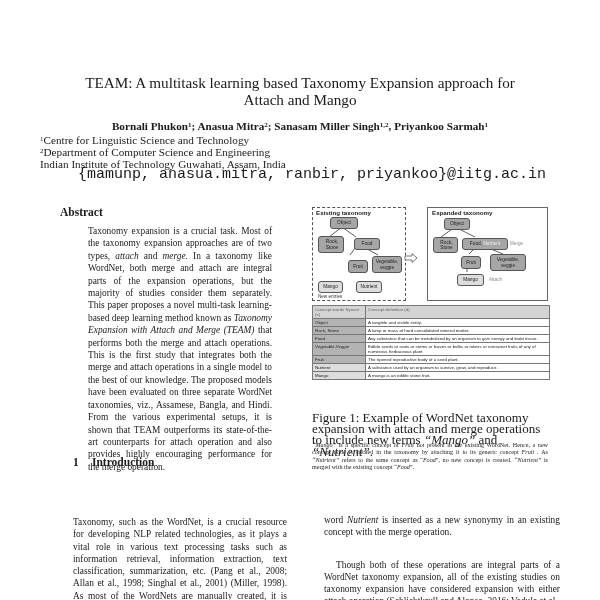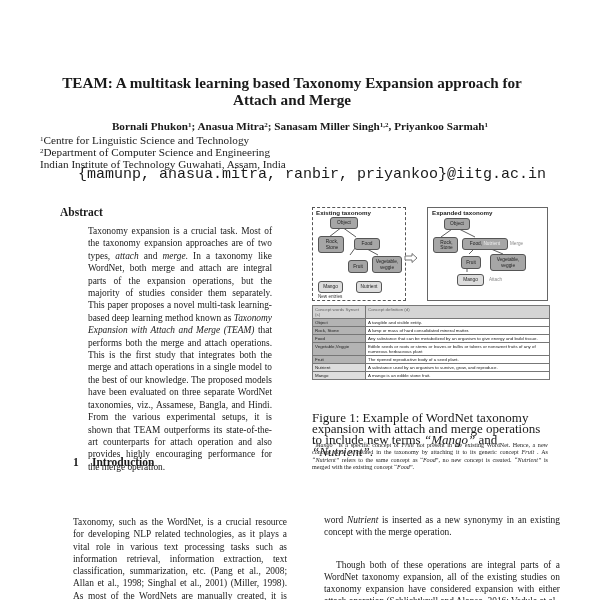--- a/index.html
+++ b/index.html
@@ -1,17 +1,17 @@
 <!DOCTYPE html>
 <html><head>
 <meta charset="utf-8">
 <style>
   html, body { margin:0; padding:0; background:#fff; }
   body { width:600px; height:600px; position:relative; overflow:hidden; font-family:"Liberation Serif", serif; color:#1a1a1a; }
-  .title { position:absolute; top:74px; left:32px; width:520px; text-align:center; font-weight:bold; font-size:15.2px; line-height:17px; }
+  .title { position:absolute; top:74px; left:40px; width:520px; text-align:center; font-weight:normal; font-size:15.2px; line-height:17px; }
   .authors { position:absolute; top:119px; left:40px; width:520px; text-align:center; font-size:11.2px; font-weight:bold; line-height:14px; }
   .aff { position:absolute; left:40px; width:520px; text-align:left; font-size:11.2px; line-height:14px; }
   .email { position:absolute; top:168px; left:52px; width:520px; text-align:center; font-family:"Liberation Mono", monospace; font-size:15px; line-height:14px; }
   sup { font-size:7px; vertical-align:top; position:relative; top:-1px; }
   .abs-h { position:absolute; top:206px; left:60px; width:220px; font-weight:bold; font-size:11.5px; }
   .abs { position:absolute; top:225px; left:88px; width:184px; font-size:9.4px; line-height:12.4px; text-align:justify; hyphens:auto; }
   .sec { position:absolute; top:456px; left:73px; font-weight:bold; font-size:11.5px; }
   .sec .num { display:inline-block; width:19px; }
   .intro { position:absolute; top:516px; left:73px; width:214px; font-size:9.4px; line-height:12.3px; text-align:justify; }
   .box { position:absolute; border:1.2px dashed #555; background:#fff; }
@@ -31,21 +31,21 @@
   .rcol p { margin:0; }
   .rcol p.ind { text-indent:12px; margin-top:20px; }
   i { font-style:italic; }
   svg line { stroke:#333; stroke-width:0.8; }
 </style>
 </head>
 <body>
 
 <div class="title">
   <div>TEAM: A multitask learning based Taxonomy Expansion approach for</div>
-  <div>Attach and Merge</div>
+  <div>Attach and Mango</div>
 </div>
 
 <div class="authors">
   <span>Bornali Phukon</span><sup>1</sup><span>; </span>
   <span>Anasua Mitra</span><sup>2</sup><span>; </span>
   <span>Sanasam Miller Singh</span><sup>1,2</sup><span>, </span>
   <span>Priyankoo Sarmah</span><sup>1</sup>
 </div>
 
 <div class="aff" style="top:133px"><sup>1</sup><span>Centre for Linguistic Science and Technology</span></div>

